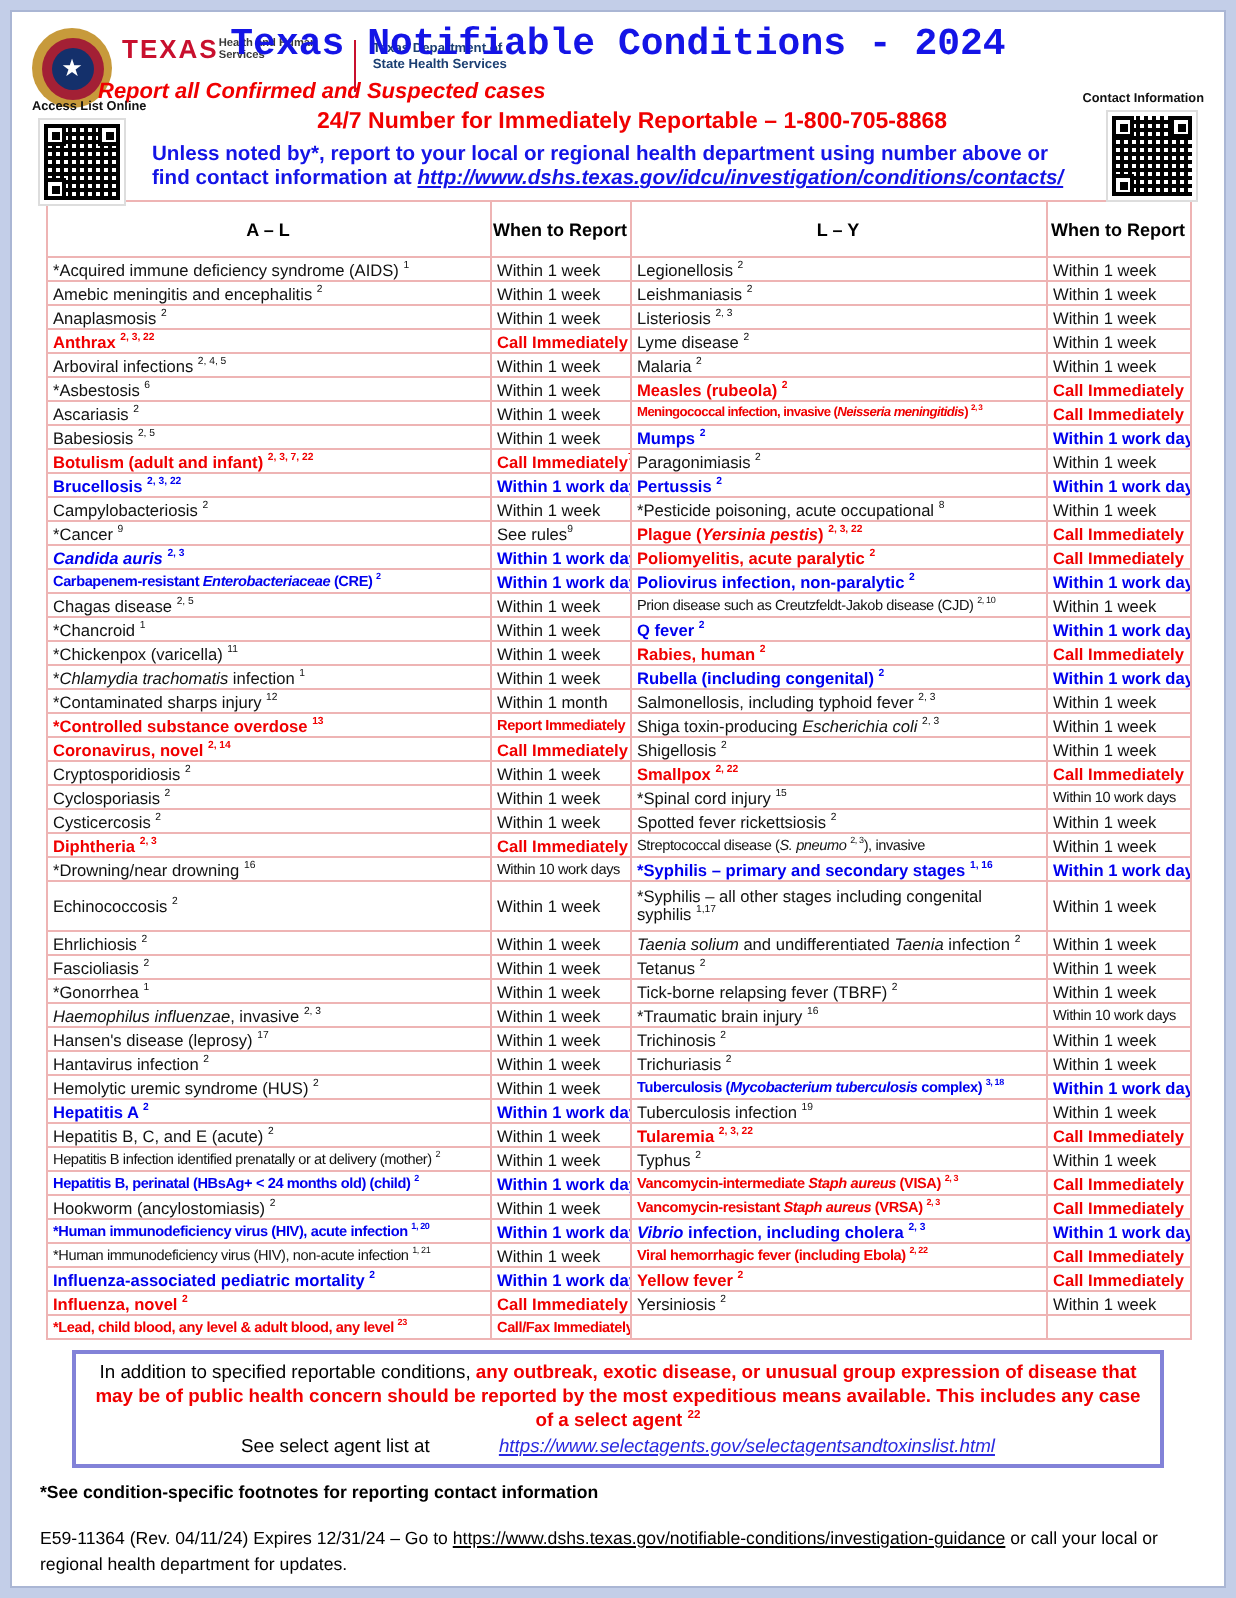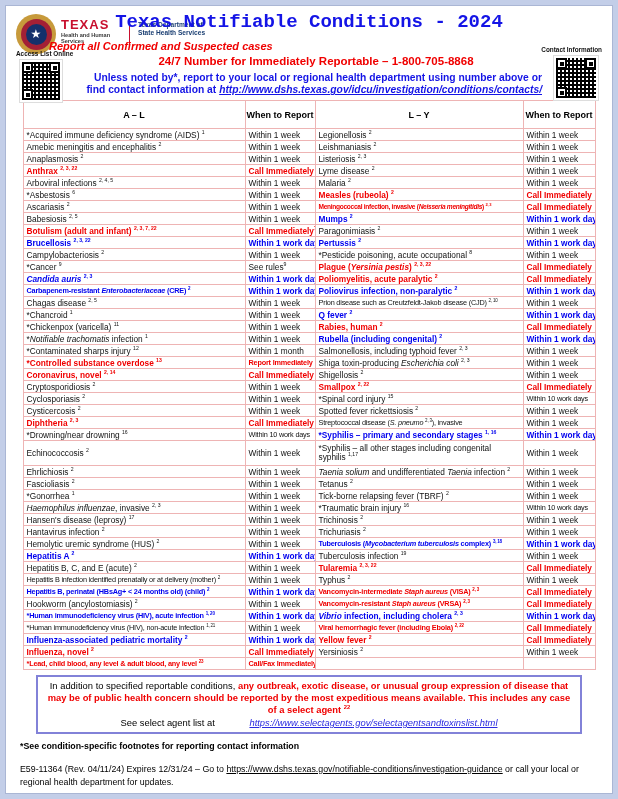--- a/index.html
+++ b/index.html
@@ -13,41 +13,41 @@
     position:absolute;inset:5px;
     background:#ffffff;
     border:1px solid #aab6d4;
   }
   
   .header{position:relative;height:92px;}
   .logo{position:absolute;top:8px;left:10px;display:flex;align-items:flex-start;gap:5px;}
   .seal{width:40px;height:40px;border-radius:50%;background:#c79a3b;display:flex;align-items:center;justify-content:center;flex:0 0 auto;}
   .seal-ring{width:31px;height:31px;border-radius:50%;background:#a32035;display:flex;align-items:center;justify-content:center;}
   .seal-core{width:21px;height:21px;border-radius:50%;background:#14306b;color:#fff;font-size:12px;line-height:21px;text-align:center;}
-  .brand-col{display:flex;flex-direction:column;margin-top:4px;}
+  .brand-col{display:flex;flex-direction:row;margin-top:4px;}
   .brand{color:#c8102e;font-weight:bold;font-size:13px;letter-spacing:1px;line-height:1;}
   .brand-sub{color:#3a3a3a;font-weight:bold;font-size:5.6px;width:60px;line-height:1.15;margin-top:1px;}
   .logo-divider{width:1px;background:#c8102e;height:26px;margin:6px 3px 0 3px;}
   .dept{color:#1b3f72;font-weight:bold;font-size:6.6px;width:78px;line-height:1.2;margin-top:7px;}
   .title{position:absolute;top:5px;left:0;right:0;text-align:center;color:#1414e6;font-weight:bold;font-size:19px;font-family:Liberation Mono, monospace;}
   .subtitle{position:absolute;top:34px;left:0;right:0;text-align:left;color:#f00000;font-weight:bold;font-style:italic;font-size:11px;padding-left:43px;}
   .hotline{position:absolute;top:49px;left:0;right:0;text-align:center;color:#f00000;font-weight:bold;font-size:11.5px;padding-left:14px;}
   .qr-label{position:absolute;font-weight:bold;font-size:6.4px;color:#111;}
   .qr-label.left{top:44px;left:10px;}
   .qr-label.right{top:40px;right:10px;}
   .qr{position:absolute;width:38px;height:38px;background:
       repeating-linear-gradient(0deg,#000 0 2px,transparent 2px 4px),
       repeating-linear-gradient(90deg,#000 0 2px,#fff 2px 4px);
       border:2px solid #fff;outline:1px solid #ddd;}
   .qr.left{top:54px;left:14px;}
   .qr.right{top:50px;right:14px;width:40px;height:40px;}
   .qr i{position:absolute;width:11px;height:11px;border:2.5px solid #000;background:#fff;box-sizing:border-box;}
   .qr i::after{content:'';position:absolute;inset:1.5px;background:#000;}
   .qr i.tl{top:0;left:0;} .qr i.tr{top:0;right:0;} .qr i.bl{bottom:0;left:0;}
-  .instructions{position:absolute;top:66px;left:70px;right:70px;text-align:right;color:#1414e6;font-weight:bold;font-size:10.3px;line-height:1.18;}
+  .instructions{position:absolute;top:66px;left:70px;right:70px;text-align:left;color:#1414e6;font-weight:bold;font-size:10.3px;line-height:1.18;}
   .instructions a{color:#1414e6;font-style:italic;}
   
   table{border-collapse:collapse;table-layout:fixed;width:572px;margin:2px auto 0 auto;border:1.5px solid #c2c2c2;}
   th,td{border:1px solid #eeb4b4;overflow:hidden;white-space:nowrap;vertical-align:middle;box-sizing:border-box;}
   th{font-size:9px;font-weight:bold;color:#000;height:28px;text-align:center;}
   td{font-size:8.3px;color:#111;padding:0 3px;height:12px;}
   td.when{}
   .red{color:#f00000 !important;font-weight:bold;}
   .blue{color:#0000ee !important;font-weight:bold;}
   .sm{font-size:7.3px;letter-spacing:-0.2px;}
@@ -219,21 +219,21 @@
           <td class="cond blue">Q fever <sup>2</sup></td>
           <td class="when blue">Within 1 work day</td>
         </tr>
         <tr>
           <td class="cond">*Chickenpox (varicella) <sup>11</sup></td>
           <td class="when">Within 1 week</td>
           <td class="cond red">Rabies, human <sup>2</sup></td>
           <td class="when red">Call Immediately</td>
         </tr>
         <tr>
-          <td class="cond">*<i>Notifiable trachomatis</i> infection <sup>1</sup></td>
+          <td class="cond">*<i>Chlamydia trachomatis</i> infection <sup>1</sup></td>
           <td class="when">Within 1 week</td>
           <td class="cond blue">Rubella (including congenital) <sup>2</sup></td>
           <td class="when blue">Within 1 work day</td>
         </tr>
         <tr>
           <td class="cond">*Contaminated sharps injury <sup>12</sup></td>
           <td class="when">Within 1 month</td>
           <td class="cond">Salmonellosis, including typhoid fever <sup>2, 3</sup></td>
           <td class="when">Within 1 week</td>
         </tr>

